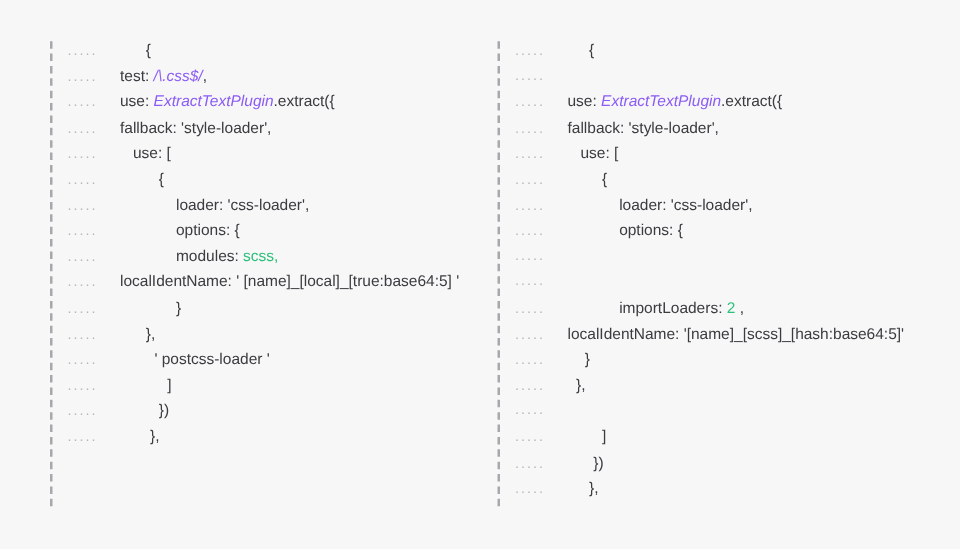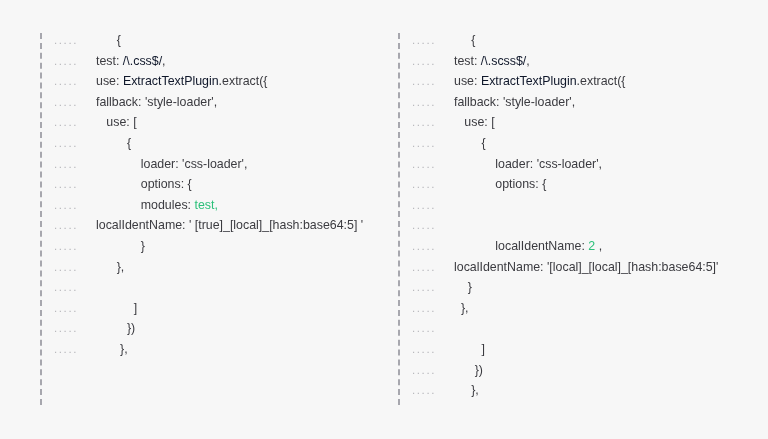--- a/index.html
+++ b/index.html
@@ -70,65 +70,65 @@
 
   .line-code {
     flex: 1 1 auto;
     font-family: "Liberation Sans", sans-serif;
     font-size: 12.4px;
     color: #3b3b40;
     white-space: pre;
   }
 
   .tok-plain  { color: #3b3b40; }
-  .tok-red    { color: #0f172a; }
+  .tok-red    { color: #8b5cf6; font-style: italic; }
   .tok-green  { color: #2cc07a; }
 </style>
 </head>
 <body>
 
 <div id="page">
 
   <div class="code-panel" id="panel-left">
     <div class="gutter-rule"></div>
     <div class="code-lines">
         <div class="code-line"><span class="line-dots">.....</span><span class="line-code"><span class="tok-plain">      {</span></span></div>
         <div class="code-line"><span class="line-dots">.....</span><span class="line-code"><span class="tok-plain">test: </span><span class="tok-red">/\.css$/</span><span class="tok-plain">,</span></span></div>
         <div class="code-line"><span class="line-dots">.....</span><span class="line-code"><span class="tok-plain">use: </span><span class="tok-red">ExtractTextPlugin</span><span class="tok-plain">.extract({</span></span></div>
         <div class="code-line"><span class="line-dots">.....</span><span class="line-code"><span class="tok-plain">fallback: 'style-loader',</span></span></div>
         <div class="code-line"><span class="line-dots">.....</span><span class="line-code"><span class="tok-plain">   use: [</span></span></div>
         <div class="code-line"><span class="line-dots">.....</span><span class="line-code"><span class="tok-plain">         {</span></span></div>
         <div class="code-line"><span class="line-dots">.....</span><span class="line-code"><span class="tok-plain">             loader: 'css-loader',</span></span></div>
         <div class="code-line"><span class="line-dots">.....</span><span class="line-code"><span class="tok-plain">             options: {</span></span></div>
-        <div class="code-line"><span class="line-dots">.....</span><span class="line-code"><span class="tok-plain">             modules: </span><span class="tok-green">test,</span></span></div>
-        <div class="code-line"><span class="line-dots">.....</span><span class="line-code"><span class="tok-plain">localIdentName: ' [true]_[local]_[hash:base64:5] '</span></span></div>
+        <div class="code-line"><span class="line-dots">.....</span><span class="line-code"><span class="tok-plain">             modules: </span><span class="tok-green">scss,</span></span></div>
+        <div class="code-line"><span class="line-dots">.....</span><span class="line-code"><span class="tok-plain">localIdentName: ' [name]_[local]_[true:base64:5] '</span></span></div>
         <div class="code-line"><span class="line-dots">.....</span><span class="line-code"><span class="tok-plain">             }</span></span></div>
         <div class="code-line"><span class="line-dots">.....</span><span class="line-code"><span class="tok-plain">      },</span></span></div>
-        <div class="code-line"><span class="line-dots">.....</span></div>
+        <div class="code-line"><span class="line-dots">.....</span><span class="line-code"><span class="tok-plain">        ' postcss-loader '</span></span></div>
         <div class="code-line"><span class="line-dots">.....</span><span class="line-code"><span class="tok-plain">           ]</span></span></div>
         <div class="code-line"><span class="line-dots">.....</span><span class="line-code"><span class="tok-plain">         })</span></span></div>
         <div class="code-line"><span class="line-dots">.....</span><span class="line-code"><span class="tok-plain">       },</span></span></div>
       </div>
   </div>
 
   <div class="code-panel" id="panel-right">
     <div class="gutter-rule"></div>
     <div class="code-lines">
         <div class="code-line"><span class="line-dots">.....</span><span class="line-code"><span class="tok-plain">     {</span></span></div>
-        <div class="code-line"><span class="line-dots">.....</span><span class="line-code"><span class="tok-plain">test: </span><span class="tok-red">/\.scss$/</span><span class="tok-plain">,</span></span></div>
+        <div class="code-line"><span class="line-dots">.....</span></div>
         <div class="code-line"><span class="line-dots">.....</span><span class="line-code"><span class="tok-plain">use: </span><span class="tok-red">ExtractTextPlugin</span><span class="tok-plain">.extract({</span></span></div>
         <div class="code-line"><span class="line-dots">.....</span><span class="line-code"><span class="tok-plain">fallback: 'style-loader',</span></span></div>
         <div class="code-line"><span class="line-dots">.....</span><span class="line-code"><span class="tok-plain">   use: [</span></span></div>
         <div class="code-line"><span class="line-dots">.....</span><span class="line-code"><span class="tok-plain">        {</span></span></div>
         <div class="code-line"><span class="line-dots">.....</span><span class="line-code"><span class="tok-plain">            loader: 'css-loader',</span></span></div>
         <div class="code-line"><span class="line-dots">.....</span><span class="line-code"><span class="tok-plain">            options: {</span></span></div>
         <div class="code-line"><span class="line-dots">.....</span></div>
         <div class="code-line"><span class="line-dots">.....</span></div>
-        <div class="code-line"><span class="line-dots">.....</span><span class="line-code"><span class="tok-plain">            localIdentName: </span><span class="tok-green">2</span><span class="tok-plain"> ,</span></span></div>
-        <div class="code-line"><span class="line-dots">.....</span><span class="line-code"><span class="tok-plain">localIdentName: '[local]_[local]_[hash:base64:5]'</span></span></div>
+        <div class="code-line"><span class="line-dots">.....</span><span class="line-code"><span class="tok-plain">            importLoaders: </span><span class="tok-green">2</span><span class="tok-plain"> ,</span></span></div>
+        <div class="code-line"><span class="line-dots">.....</span><span class="line-code"><span class="tok-plain">localIdentName: '[name]_[scss]_[hash:base64:5]'</span></span></div>
         <div class="code-line"><span class="line-dots">.....</span><span class="line-code"><span class="tok-plain">    }</span></span></div>
         <div class="code-line"><span class="line-dots">.....</span><span class="line-code"><span class="tok-plain">  },</span></span></div>
         <div class="code-line"><span class="line-dots">.....</span></div>
         <div class="code-line"><span class="line-dots">.....</span><span class="line-code"><span class="tok-plain">        ]</span></span></div>
         <div class="code-line"><span class="line-dots">.....</span><span class="line-code"><span class="tok-plain">      })</span></span></div>
         <div class="code-line"><span class="line-dots">.....</span><span class="line-code"><span class="tok-plain">     },</span></span></div>
       </div>
   </div>
 
 </div>

